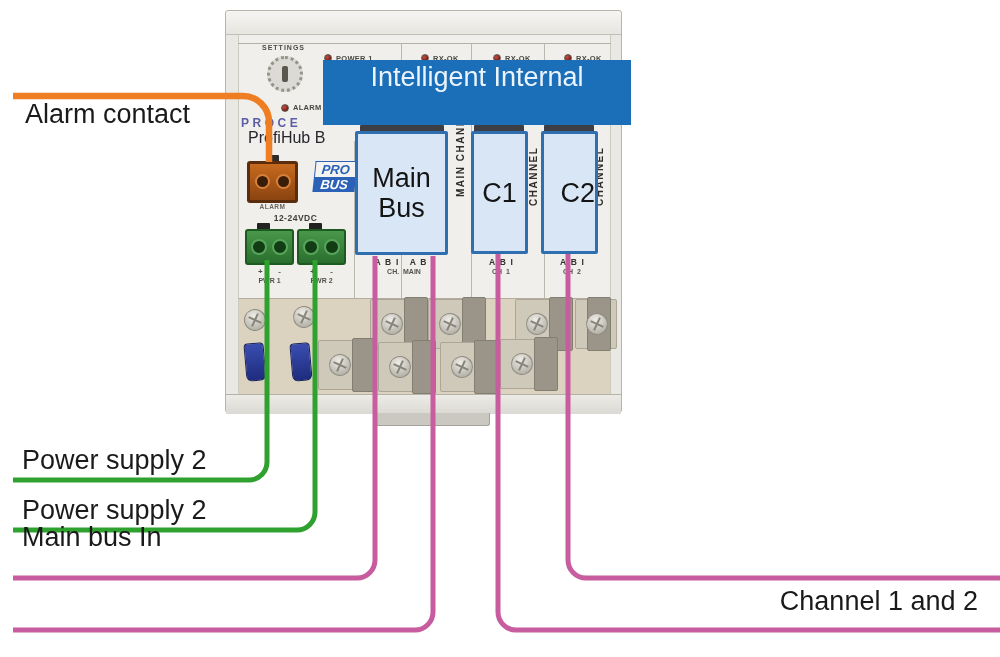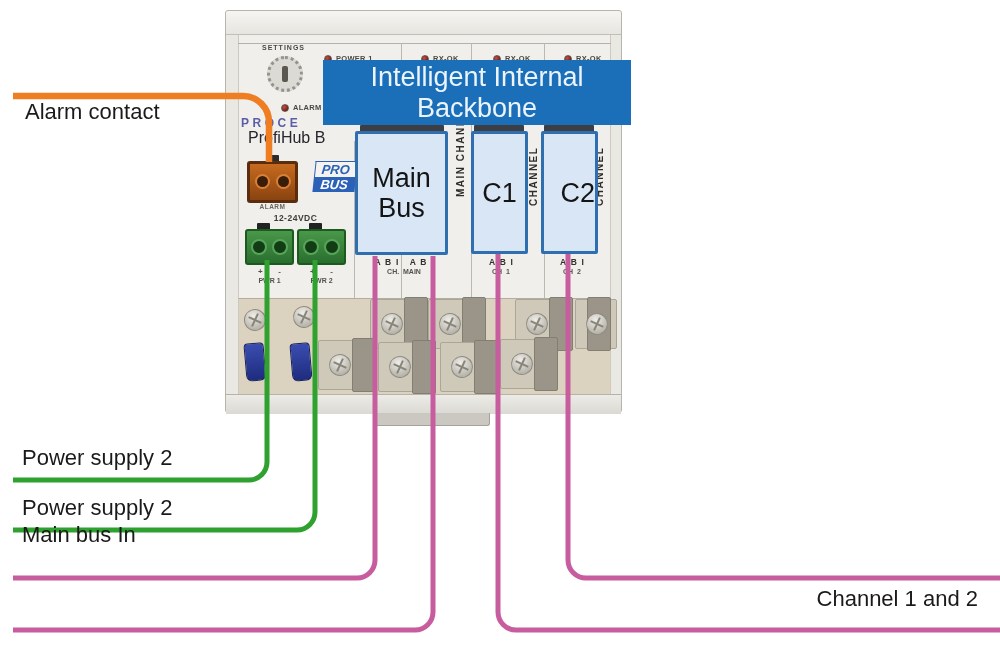--- a/index.html
+++ b/index.html
@@ -17,21 +17,21 @@
   .metal { position:absolute; left:12px; top:287px; width:373px; height:96px;
            background:#DBD3BF; border-top:1px solid #B3AD9E; border-left:1px solid #CCC9C1; border-right:1px solid #CCC9C1; }
   .bottom-flange { position:absolute; left:0; top:383px; right:0; height:20px;
                    background:linear-gradient(#EDEBE6,#DBD9D4); border-top:1px solid #B5B2AA; }
   .din-tab { position:absolute; left:375px; top:413px; width:115px; height:13px;
              background:#CBC8C1; border:1px solid #A5A29B; border-top:none; border-radius:0 0 3px 3px; z-index:1; }
   .hline { position:absolute; height:1px; background:#B4B1A8; }
   .vline { position:absolute; width:1px; background:#BCB8AF; }
 
   
-  .led { position:absolute; top:43px; display:flex; align-items:flex-end; gap:4px; }
+  .led { position:absolute; top:43px; display:flex; align-items:flex-start; gap:4px; }
   .led-dot { width:8px; height:8px; border-radius:50%; background:radial-gradient(circle at 35% 35%, #C4513F, #7C1A16 70%);
              border:1px solid #5E5B54; }
   .led-label { font-size:7.5px; font-weight:bold; color:#4A4842; letter-spacing:0.3px; }
 
   .settings-label { position:absolute; left:36px; top:33px; font-size:7px; font-weight:bold; color:#4A4842; letter-spacing:1px; }
   .rotary { position:absolute; left:41px; top:45px; width:36px; height:36px; border-radius:50%;
             background:#DCDAD4; border:3px dotted #96938B; }
   .rotary::after { content:""; position:absolute; left:12px; top:7px; width:6px; height:16px;
                    background:#5A574F; border-radius:2px; }
 
@@ -87,21 +87,21 @@
             color:#EBF4FC; font-size:27px; line-height:31px; text-align:center; padding-top:2px; }
   .obox { position:absolute; z-index:6; border-radius:2px; display:flex; align-items:center; justify-content:center;
           text-align:center; font-size:27px; line-height:30px; color:#141414; border:3px solid #2F6FB0; }
   .box-main { left:355px; top:131px; width:93px; height:124px; }
   .box-c1   { left:471px; top:131px; width:57px; height:123px; }
   .box-c2   { left:541px; top:131px; width:57px; height:123px;justify-content:flex-end; }
   .term-strip { position:absolute; top:125px; height:7px; background:#3D3D44; z-index:4; border-radius:1px; }
 
   .wires { position:absolute; left:0; top:0; z-index:7; pointer-events:none; }
 
-  .note { position:absolute; z-index:8; font-size:22px; color:#1A1A1A; }
+  .note { position:absolute; z-index:8; font-size:27px; color:#1A1A1A; }
 </style>
 </head>
 <body>
 
 <div class="stage">
 
   <div class="device">
     <div class="top-flange"></div>
     <div class="face"></div>
 
@@ -218,21 +218,20 @@
     <div class="bottom-flange"></div>
   </div>
   <div class="din-tab"></div>
 
   <div class="term-strip" style="left:360px; width:84px;"></div>
   <div class="term-strip" style="left:474px; width:50px;"></div>
   <div class="term-strip" style="left:544px; width:50px;"></div>
 
   <div class="banner" style="background-color: rgb(27, 111, 184);">
     <div>Intelligent Internal</div>
-    <div>Backbone</div>
   </div>
 
   <div class="obox box-main" style="background-color: rgb(217, 230, 245); border-color: rgb(47, 111, 176);">
     <span>Main Bus</span>
   </div>
   <div class="obox box-c1" style="background-color: rgb(217, 230, 245); border-color: rgb(47, 111, 176);">
     <span>C1</span>
   </div>
   <div class="obox box-c2" style="background-color: rgb(217, 230, 245); border-color: rgb(47, 111, 176);">
     <span>C2</span>

